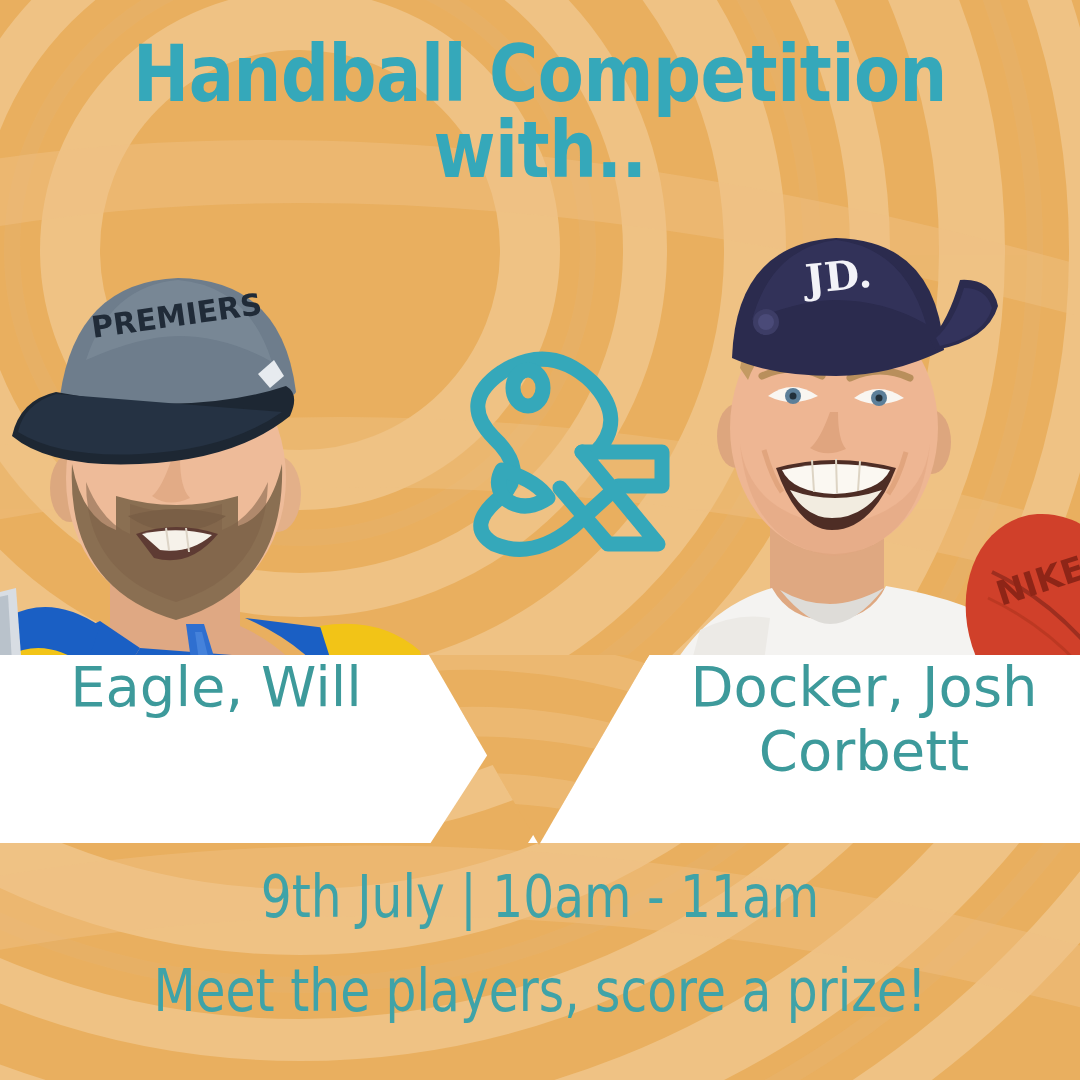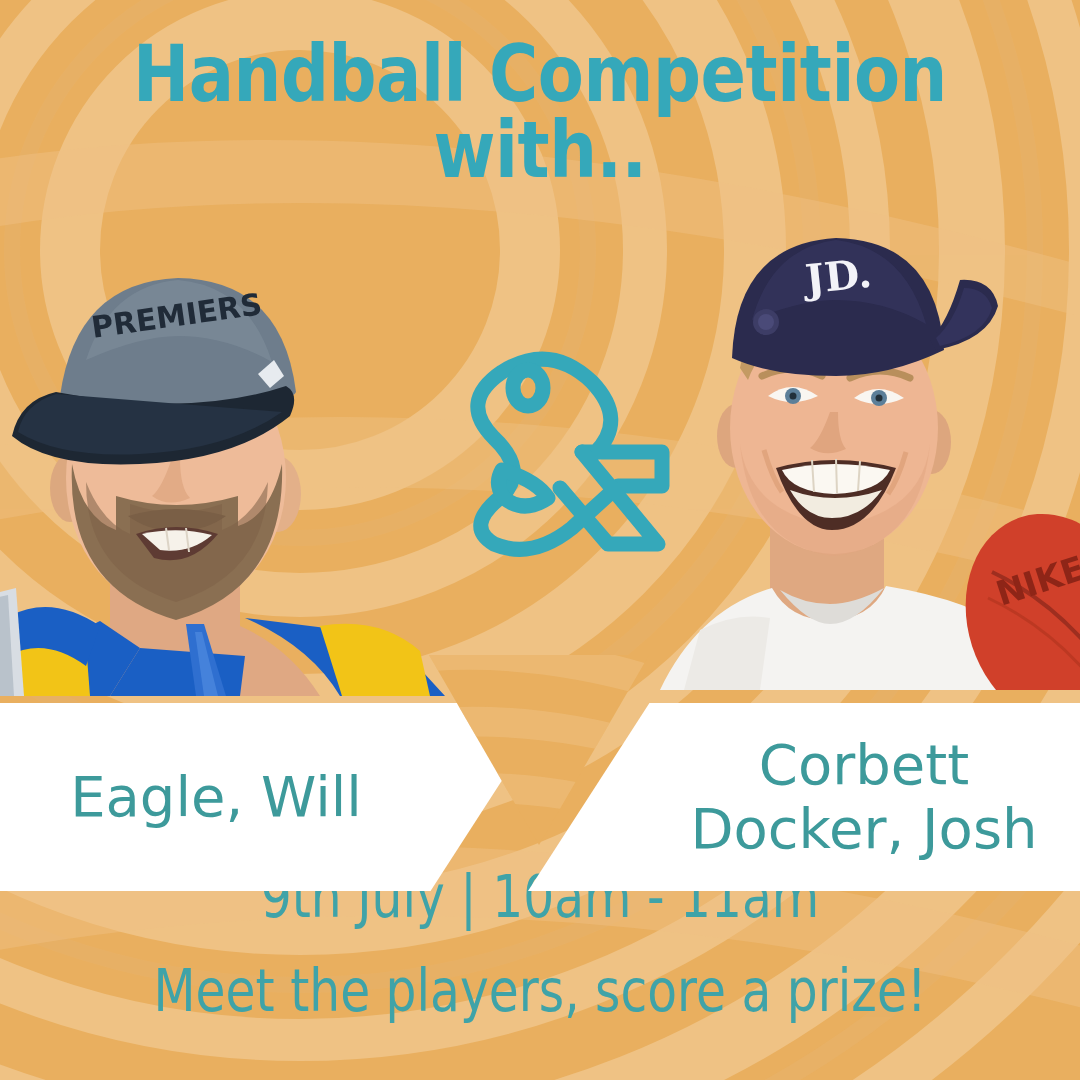--- a/index.html
+++ b/index.html
@@ -70,29 +70,28 @@
   }
   .headline .l1 { display: block; }
   .headline .l2 { display: block; }
 
   
   .banner {
     position: absolute;
     background: #ffffff;
     z-index: 7;
     display: flex;
-    align-items: center;
+    align-items: flex-start;
     justify-content: center;
     text-align: center;
     color: #3d9a9b;
     font-family: "DejaVu Sans", sans-serif;
     font-weight: normal;
     font-size: 56px;
     line-height: 1.14;
-    margin-top: 48px;
   }
   .banner-left {
     left: 0;
     top: 655px;
     width: 552px;
     height: 188px;
     clip-path: polygon(0 0, 100% 0, 78.0% 100%, 0 100%);
     padding-right: 120px;
     box-sizing: border-box;
   }
@@ -322,22 +321,22 @@
   </div>
 
   <div class="banner banner-left">
     <div class="banner-left-inner">
       <div>Eagle, Will</div>
     </div>
   </div>
 
   <div class="banner banner-right">
     <div class="banner-right-inner">
+      <div>Docker, Josh</div>
       <div>Corbett</div>
-      <div>Docker, Josh</div>
     </div>
   </div>
 
   <svg class="notch" viewBox="0 0 260 190" width="260" height="190">
     <defs>
       <clipPath id="notchClip">
           <path d="M20 0 L 240 0 L 130 190 Z"></path>
         </clipPath>
     </defs>
     <g clip-path="url(#notchClip)">

